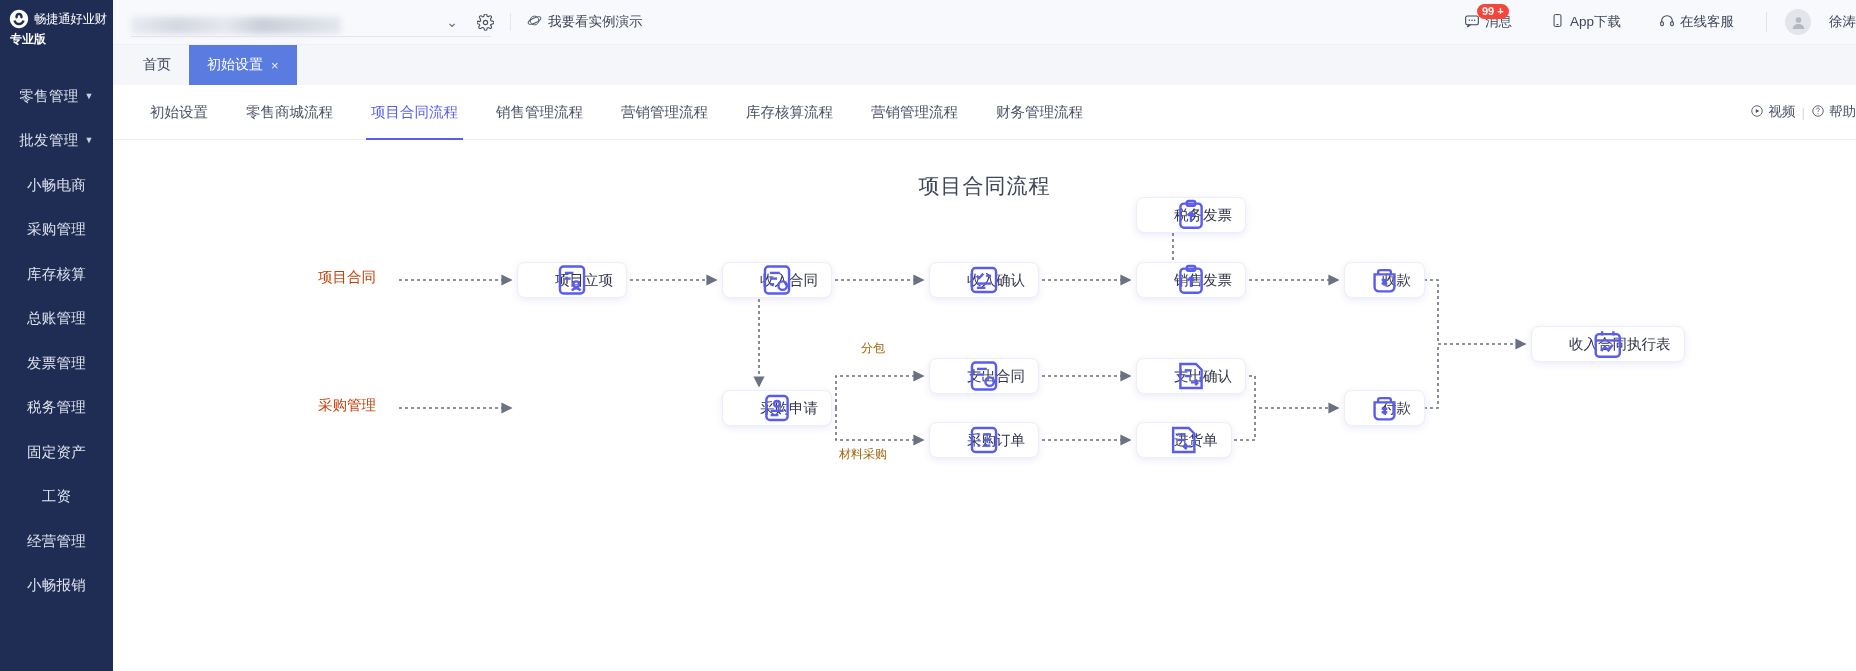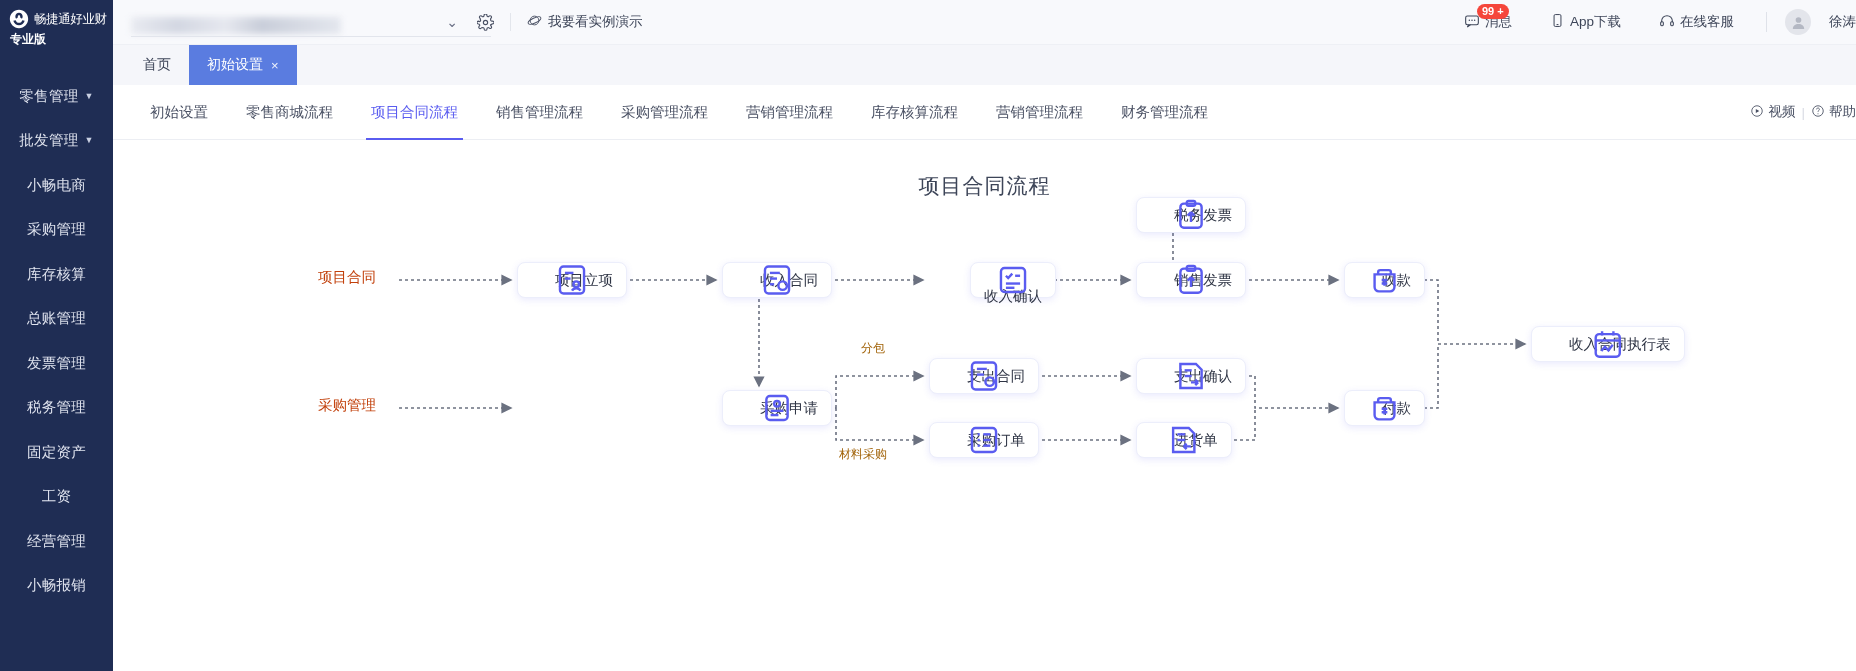--- a/index.html
+++ b/index.html
@@ -307,23 +307,20 @@
         <div class="subtab">
             <span>零售商城流程</span>
           </div>
         <div class="subtab active">
             <span>项目合同流程</span>
           </div>
         <div class="subtab">
             <span>销售管理流程</span>
           </div>
         <div class="subtab">
-            <span>采购管理流程</span>
-          </div>
-        <div class="subtab">
             <span>营销管理流程</span>
           </div>
         <div class="subtab">
             <span>库存核算流程</span>
           </div>
         <div class="subtab">
             <span>营销管理流程</span>
           </div>
         <div class="subtab">
             <span>财务管理流程</span>
@@ -423,21 +420,21 @@
               <rect x="3.5" y="2.5" width="17" height="19" rx="2.5"></rect>
               <line x1="7" y1="7" x2="14" y2="7"></line>
                 <line x1="7" y1="11" x2="12" y2="11"></line>
                 <line x1="7" y1="15" x2="10" y2="15"></line>
               <circle cx="16" cy="16" r="3"></circle>
             </svg>
           </span>
           <span>收入合同</span>
         </div>
 
-        <div class="node" style="left:857px; top:62px;flex-direction:column;">
+        <div class="node" style="left:816px; top:62px;">
           <span class="ico">
             <svg viewBox="0 0 24 24" width="17" height="17" fill="none" stroke="#5a5cf0" stroke-width="1.7">
               <rect x="3.5" y="3.5" width="17" height="17" rx="2.5"></rect>
               <path d="M7 9l1.6 1.6L11.5 7.5"></path>
                 <line x1="13.5" y1="9" x2="17" y2="9"></line>
               <line x1="7" y1="14.5" x2="17" y2="14.5"></line>
                 <line x1="7" y1="17.5" x2="13" y2="17.5"></line>
             </svg>
           </span>
           <span>收入确认</span>

